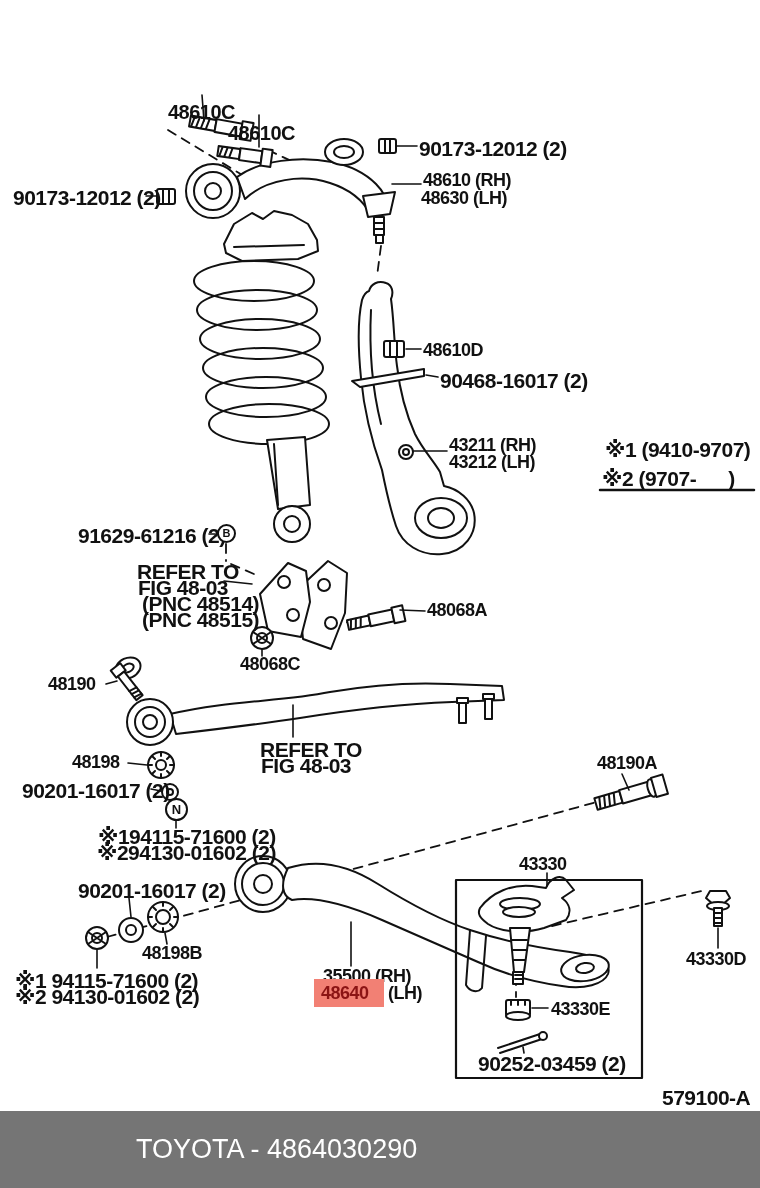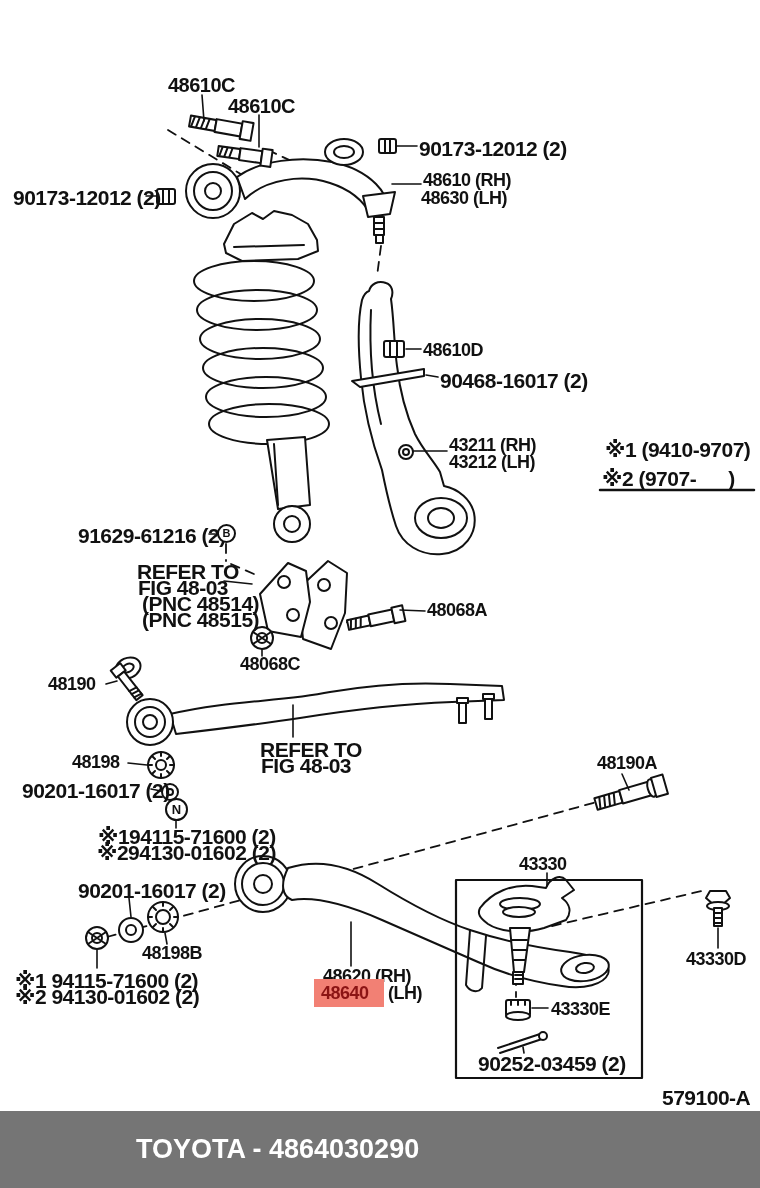--- a/index.html
+++ b/index.html
@@ -3,29 +3,29 @@
 <meta charset="utf-8">
 <style>
   html,body{margin:0;padding:0;background:#fff;}
   body{width:760px;height:1188px;position:relative;overflow:hidden;
        font-family:"Liberation Sans","DejaVu Sans",sans-serif;}
   #stage{position:absolute;inset:0;}
   svg{position:absolute;left:0;top:0;}
   .lbl{position:absolute;font-weight:bold;font-size:21px;letter-spacing:-0.5px;
        color:#111;white-space:pre;line-height:1.05;}
   .lbl-lg{font-size:18px;}
-  .lbl-xl{font-size:20px;}
+  .lbl-xl{font-size:20px;margin-top:27px;}
   .badge{position:absolute;border:2px solid #111;border-radius:50%;background:#fff;
          color:#111;font-weight:bold;text-align:center;}
   .badge-b{left:217px;top:524px;width:15px;height:15px;font-size:11px;line-height:15px;}
   .badge-n{left:165px;top:798px;width:19px;height:19px;font-size:13px;line-height:19px;}
   .hl-box{position:absolute;left:314px;top:979px;width:70px;height:28px;background:#F28074;}
   .hl-text{color:#8B1414;}
   #footer{position:absolute;left:0;top:1111px;width:760px;height:77px;background:#757575;}
-  .foot-text{position:absolute;color:#fff;font-size:27px;font-weight:bold;
+  .foot-text{position:absolute;color:#fff;font-size:27px;font-weight:normal;
              top:0;line-height:77px;letter-spacing:0;}
   #foot-left{left:136px;}
   #foot-right{left:470px;}
 </style>
 </head>
 <body>
 
 <div id="stage">
 
 <svg width="760" height="1188" viewBox="0 0 760 1188">
@@ -298,21 +298,21 @@
 <div class="lbl lbl-lg" style="left:72px;top:753px">48198</div>
 <div class="lbl" style="left:22px;top:780px">90201-16017 (2)</div>
 <div class="badge badge-n">N</div>
 <div class="lbl" style="left:98px;top:826px">※194115-71600 (2)</div>
 <div class="lbl" style="left:97px;top:842px">※294130-01602 (2)</div>
 <div class="lbl lbl-lg" style="left:597px;top:754px">48190A</div>
 <div class="lbl" style="left:78px;top:880px">90201-16017 (2)</div>
 <div class="lbl lbl-lg" style="left:142px;top:944px">48198B</div>
 <div class="lbl" style="left:15px;top:970px">※1 94115-71600 (2)</div>
 <div class="lbl" style="left:15px;top:986px">※2 94130-01602 (2)</div>
-<div class="lbl lbl-lg" style="left:323px;top:967px">48620 (RH)</div>
+<div class="lbl lbl-lg" style="left:323px;top:967px">35500 (RH)</div>
 <div class="hl-box"></div>
 <div class="lbl lbl-lg hl-text" style="left:321px;top:984px">48640</div>
 <div class="lbl lbl-lg" style="left:388px;top:984px">(LH)</div>
 <div class="lbl lbl-lg" style="left:519px;top:855px">43330</div>
 <div class="lbl lbl-lg" style="left:686px;top:950px">43330D</div>
 <div class="lbl lbl-lg" style="left:551px;top:1000px">43330E</div>
 <div class="lbl" style="left:478px;top:1053px">90252-03459 (2)</div>
 <div class="lbl" style="left:662px;top:1087px">579100-A</div>
 
 <div id="footer">

